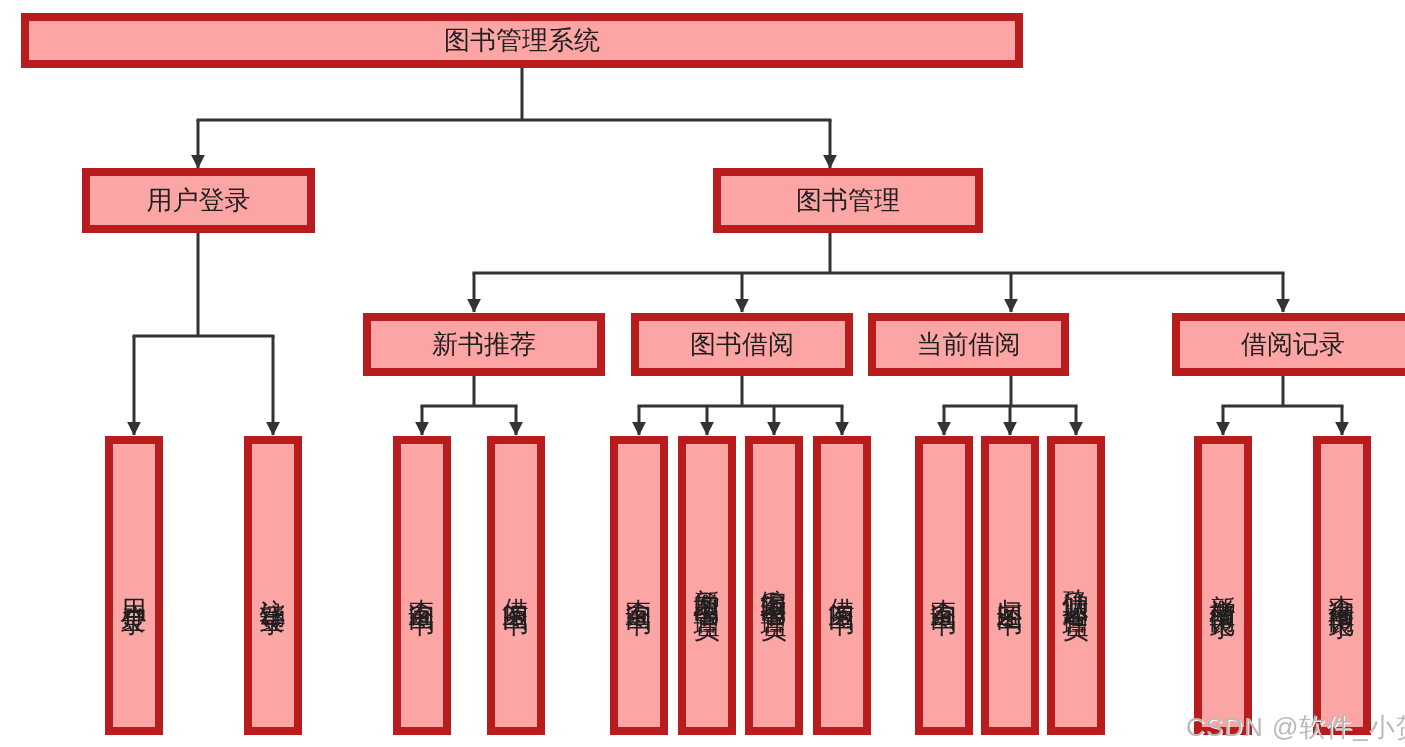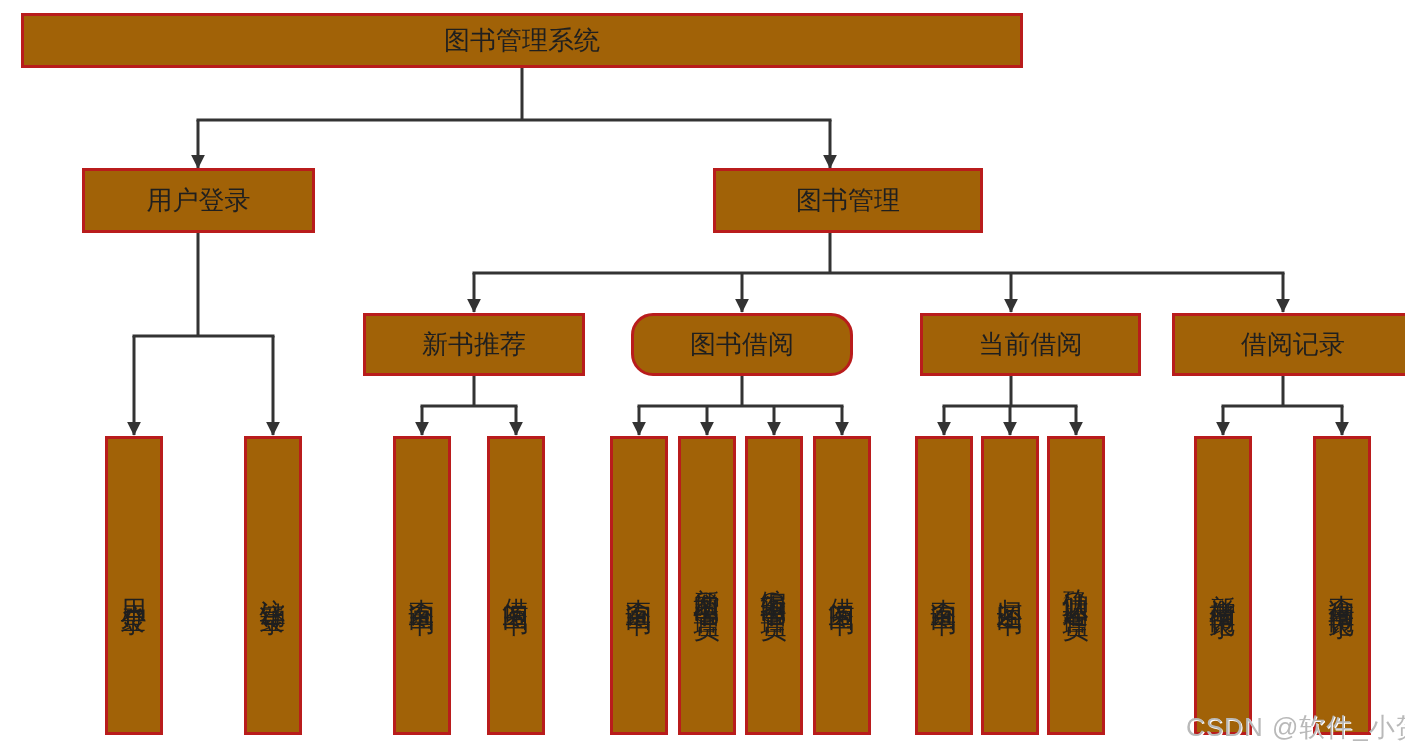--- a/index.html
+++ b/index.html
@@ -22,22 +22,22 @@
     z-index: 1;
   }
   .wire {
     stroke: #333333;
     stroke-width: 3;
     fill: none;
   }
   .node {
     position: absolute;
     box-sizing: border-box;
-    background: #a16207;
-    border: 3px solid #b91c1c;
+    background: #fca5a5;
+    border: 8px solid #b91c1c;
     color: #1f1f1f;
     display: flex;
     align-items: center;
     justify-content: center;
     font-size: 26px;
     z-index: 2;
     text-align: center;
   }
   .root-node   { left: 21px;  top: 13px;  width: 1002px; height: 55px; }
   .lvl2        { top: 168px;  height: 65px; }
@@ -115,27 +115,27 @@
     <span>图书管理系统</span>
   </div>
 
   <div class="node lvl2" style="left:82px;width:233px;">
     <span>用户登录</span>
   </div>
   <div class="node lvl2" style="left:713px;width:270px;">
     <span>图书管理</span>
   </div>
 
-  <div class="node lvl3" style="left:363px;width:222px;">
+  <div class="node lvl3" style="left:363px;width:242px;">
     <span>新书推荐</span>
   </div>
-  <div class="node lvl3" style="left:631px;width:222px;border-radius:22px;">
+  <div class="node lvl3" style="left:631px;width:222px;">
     <span>图书借阅</span>
   </div>
-  <div class="node lvl3" style="left:920px;width:221px;">
+  <div class="node lvl3" style="left:868px;width:201px;">
     <span>当前借阅</span>
   </div>
   <div class="node lvl3" style="left:1172px;width:242px;">
     <span>借阅记录</span>
   </div>
 
   <div class="node leaf" style="left:105px;">
     <span class="vtext">用户登录</span>
   </div>
   <div class="node leaf" style="left:244px;">

